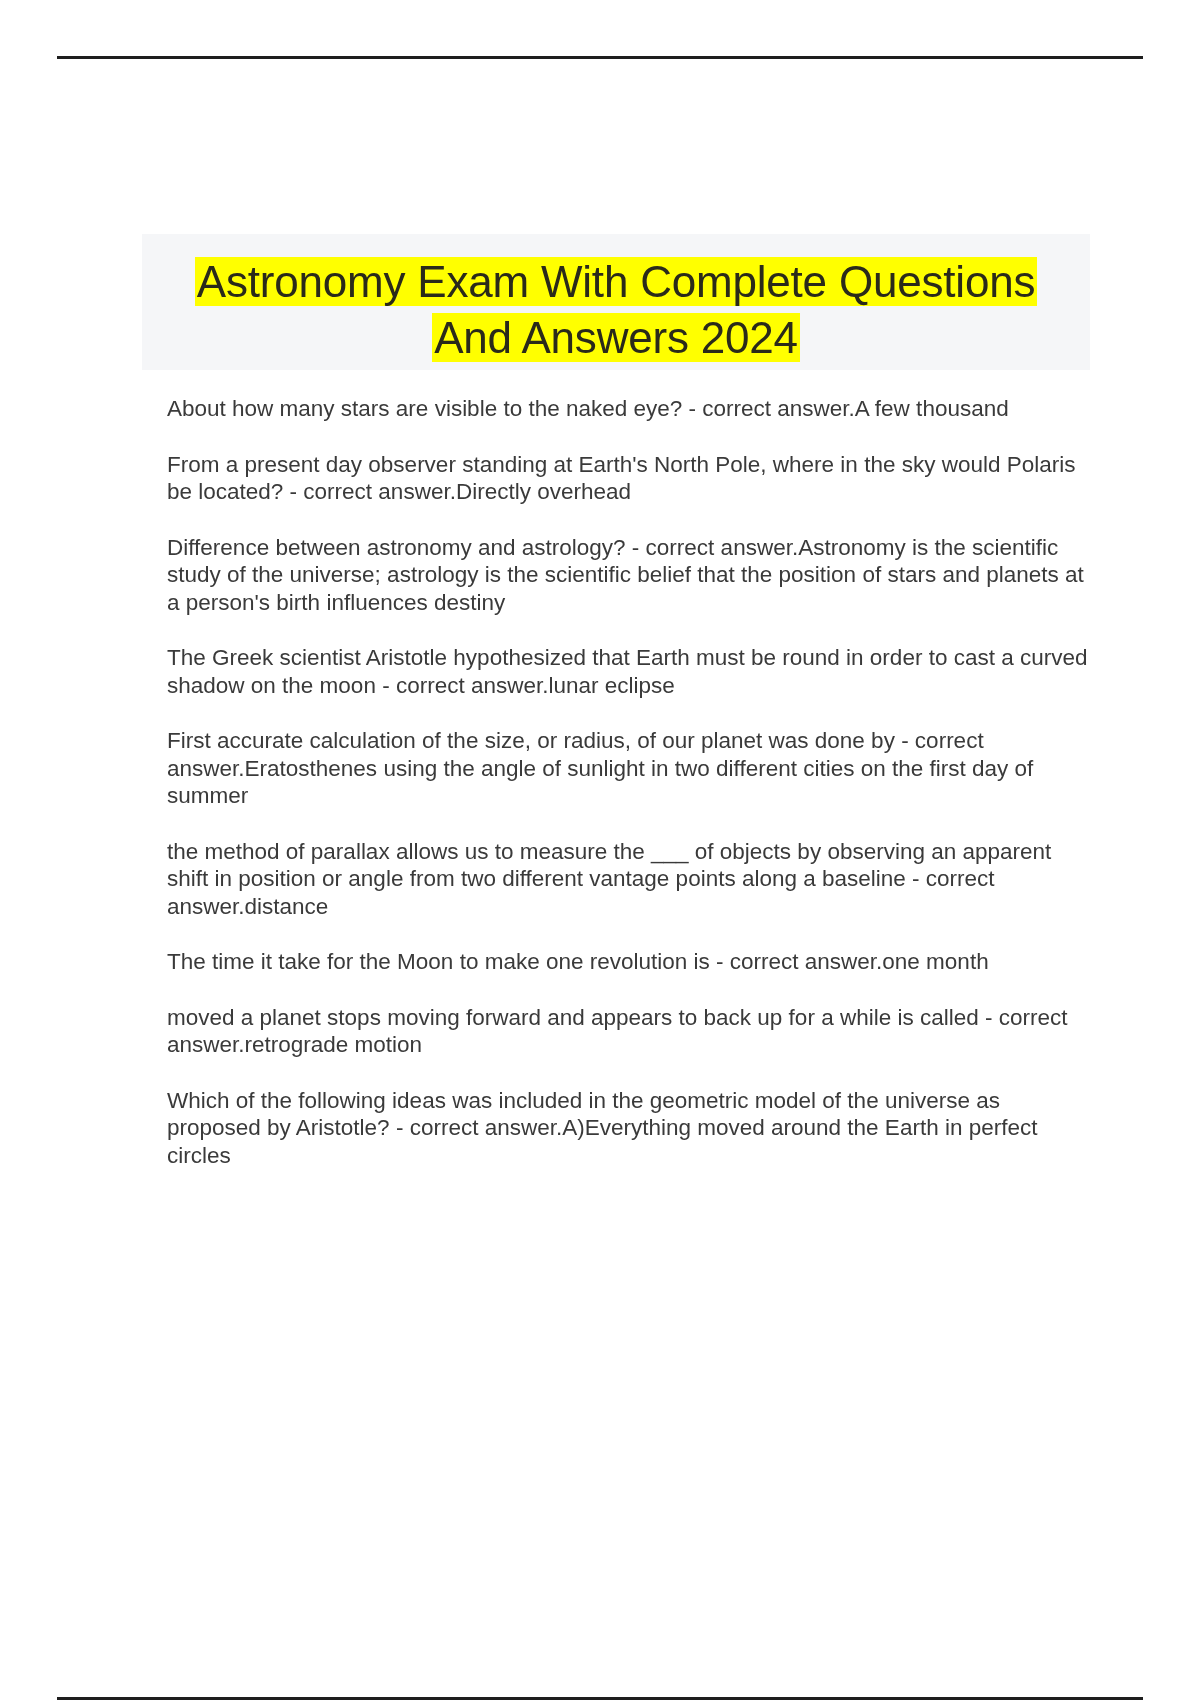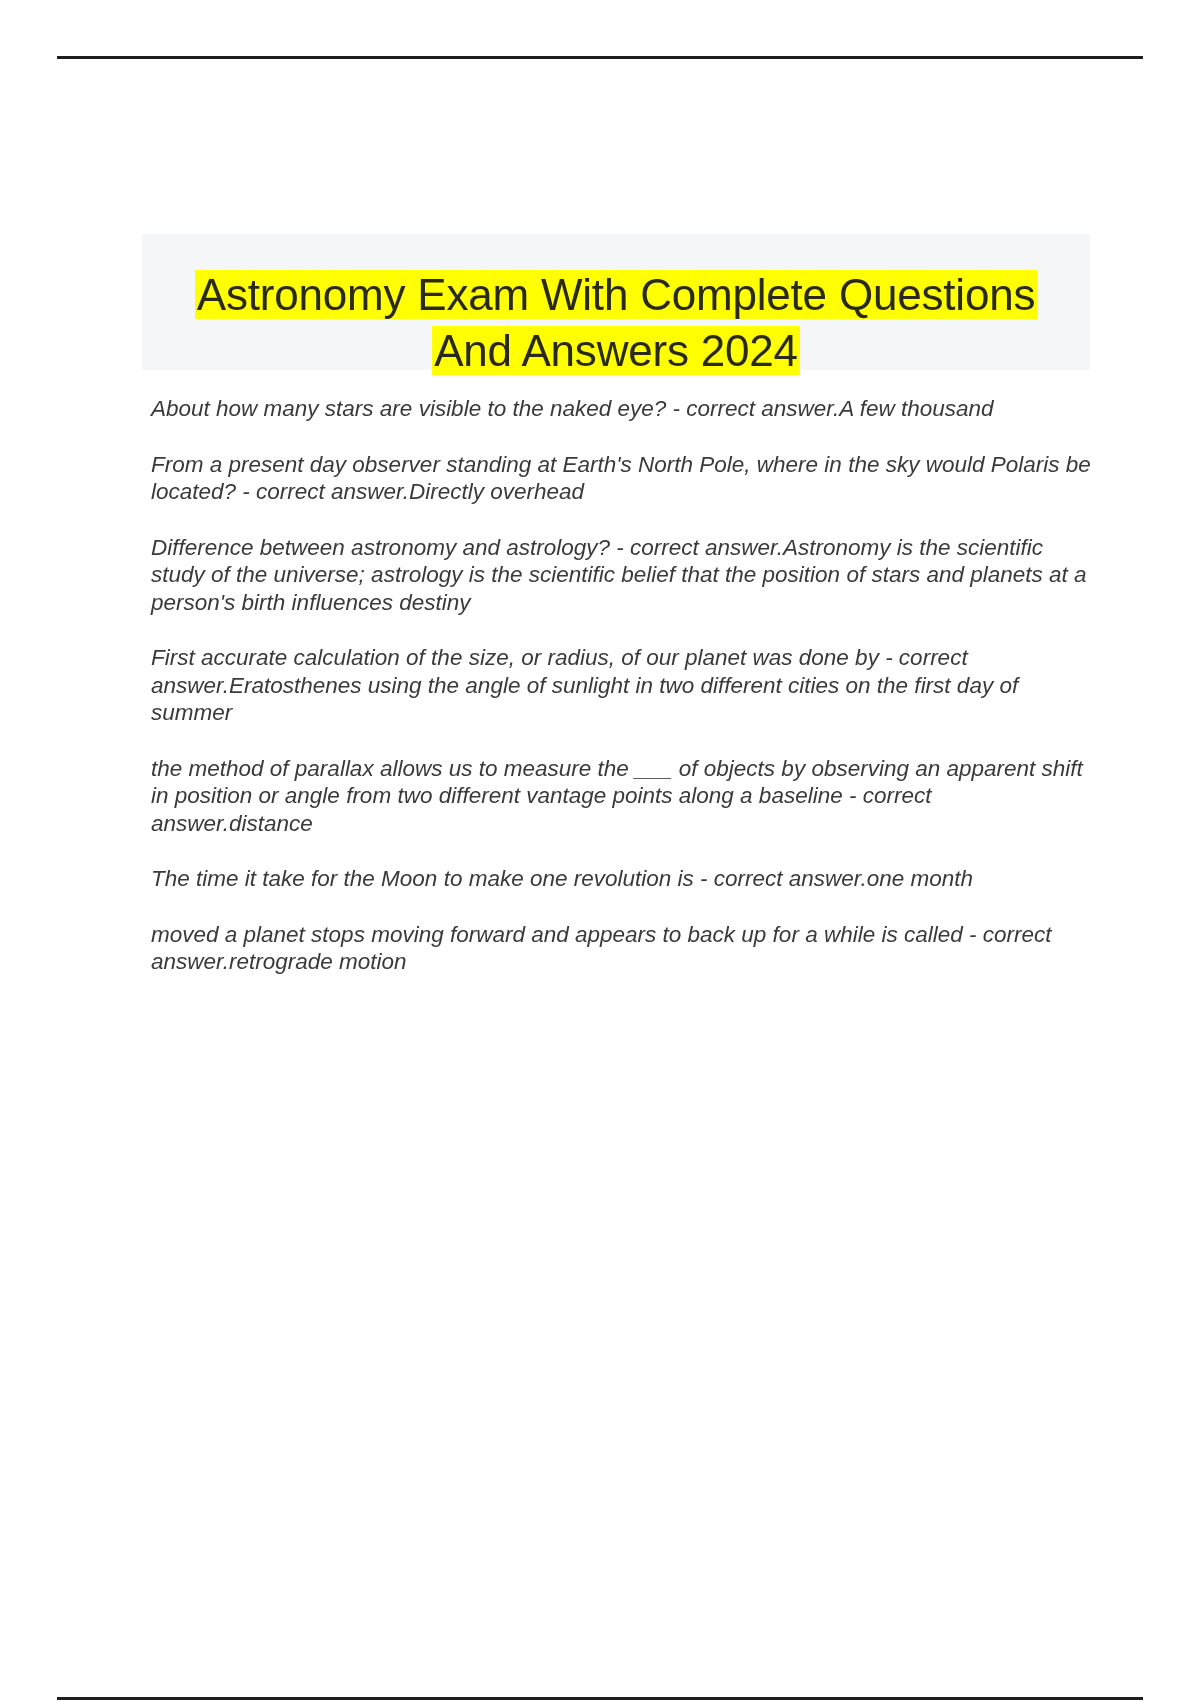--- a/index.html
+++ b/index.html
@@ -28,21 +28,21 @@
     .title-block {
       position: absolute;
       left: 142px;
       top: 234px;
       width: 948px;
       height: 136px;
       background: #f5f6f8;
       text-align: center;
     }
     .title {
-      margin: 13px;
+      margin: 0;
       padding-top: 20px;
       font-size: 44px;
       font-weight: normal;
       line-height: 56px;
       color: #2a2a1a;
       letter-spacing: -0.2px;
     }
     .title .hl {
       background: #ffff00;
       padding: 0 2px;
@@ -53,41 +53,42 @@
     .qa-list {
       position: absolute;
       left: 146px;
       top: 395px;
       width: 950px;
     }
     .qa-item {
       font-size: 22.5px;
       line-height: 27.5px;
       color: #3a3a3a;
-      margin: 0 0 28px 0;
+      margin: 0 0 28px 16px;
       text-indent: 0;
       padding-left: 5px;
-      font-style: italic;
     }
   </style>
 </head>
 <body>
 
 <div class="rule top"></div>
 
 <div class="title-block">
   <h1 class="title">
     <span class="hl">Astronomy Exam With Complete Questions</span><br>
     <span class="hl">And Answers 2024</span>
   </h1>
 </div>
 
 <div class="qa-list">
   <p class="qa-item">About how many stars are visible to the naked eye? - correct answer.A few thousand</p>
   <p class="qa-item">From a present day observer standing at Earth's North Pole, where in the sky would Polaris be located? - correct answer.Directly overhead</p>
   <p class="qa-item">Difference between astronomy and astrology? - correct answer.Astronomy is the scientific study of the universe; astrology is the scientific belief that the position of stars and planets at a person's birth influences destiny</p>
+  <p class="qa-item">The Greek scientist Aristotle hypothesized that Earth must be round in order to cast a curved shadow on the moon - correct answer.lunar eclipse</p>
   <p class="qa-item">First accurate calculation of the size, or radius, of our planet was done by - correct answer.Eratosthenes using the angle of sunlight in two different cities on the first day of summer</p>
   <p class="qa-item">the method of parallax allows us to measure the ___ of objects by observing an apparent shift in position or angle from two different vantage points along a baseline - correct answer.distance</p>
   <p class="qa-item">The time it take for the Moon to make one revolution is - correct answer.one month</p>
   <p class="qa-item">moved a planet stops moving forward and appears to back up for a while is called - correct answer.retrograde motion</p>
+  <p class="qa-item">Which of the following ideas was included in the geometric model of the universe as proposed by Aristotle? - correct answer.A)Everything moved around the Earth in perfect circles</p>
 </div>
 
 <div class="rule bottom"></div>
 
 </body></html>

